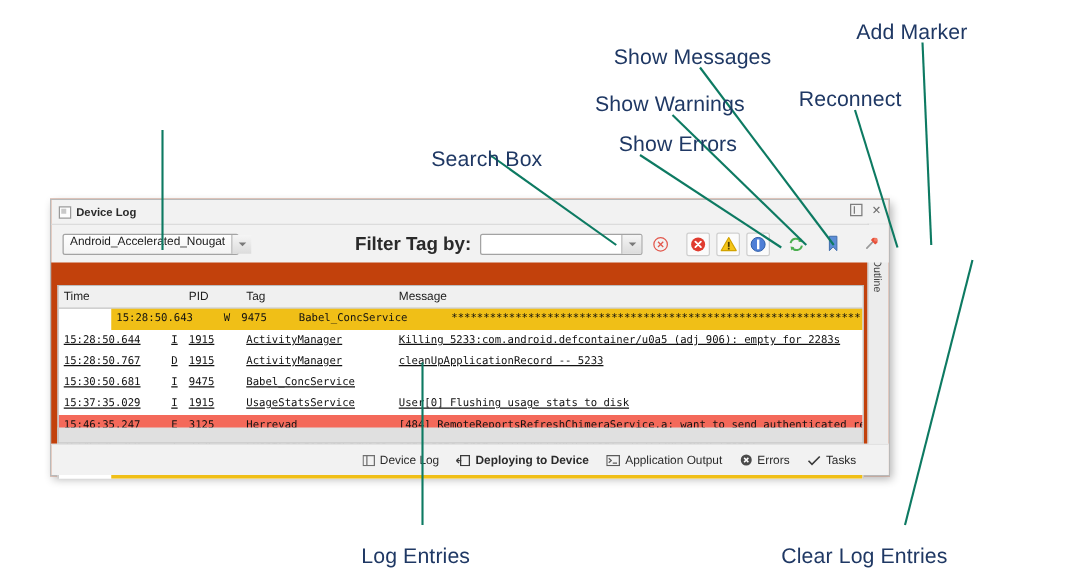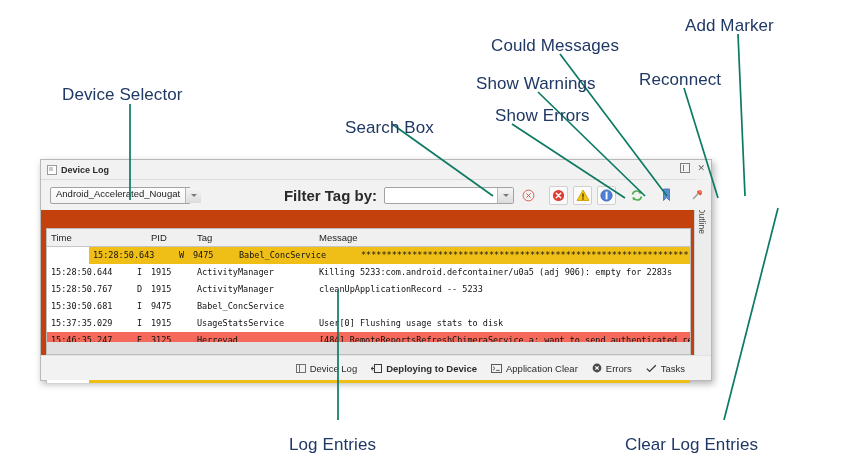--- a/index.html
+++ b/index.html
@@ -118,21 +118,21 @@
     border-bottom:1px solid transparent;
   }
   .trow .td{padding-left:4px;box-sizing:border-box;white-space:nowrap;overflow:hidden;}
   .c-time{width:86px;}
   .c-lvl{width:14px;}
   .c-pid{width:46px;}
   .c-tag{width:122px;}
   .c-msg{flex:1;}
   .lvl-W{background:#f0bf17;margin-left:42px;}
   .lvl-E{background:#f4695a;}
-  .lvl-I,.lvl-D{background:#ffffff;}
+  .lvl-I,.lvl-D{background:#ffffff;text-decoration:underline;}
 
   .hscroll{
     position:absolute;left:5px;right:20px;bottom:25px;height:13px;
     background:#e0e0e0;border:1px solid #bdbdbd;border-top:none;box-sizing:border-box;
   }
   
   .statusbar{
     position:absolute;left:0;right:0;bottom:0;height:24px;
     background:#f2f2f2;
     display:flex;align-items:center;justify-content:flex-end;
@@ -338,21 +338,21 @@
         <span>Deploying to Device</span>
       </div>
       <div class="sb-item">
         <span style="display: inline-flex;">
           <svg width="11" height="9" viewBox="0 0 11 9">
             <rect x="0.5" y="0.5" width="10" height="8" fill="none" stroke="#5b5b5b"></rect>
             <path d="M2 2.6 L4 4.4 L2 6.2" stroke="#5b5b5b" fill="none"></path>
             <line x1="5.2" y1="6.4" x2="8.6" y2="6.4" stroke="#5b5b5b"></line>
           </svg>
         </span>
-        <span>Application Clear</span>
+        <span>Application Output</span>
       </div>
       <div class="sb-item">
         <span style="display: inline-flex;">
           <svg width="10" height="10" viewBox="0 0 10 10">
             <circle cx="5" cy="5" r="4.4" fill="#4a4a4a"></circle>
             <path d="M3.3 3.3 L6.7 6.7 M6.7 3.3 L3.3 6.7" stroke="#fff" stroke-width="1.2"></path>
           </svg>
         </span>
         <span>Errors</span>
       </div>
@@ -375,22 +375,21 @@
     <line x1="538" y1="92" x2="645" y2="196"></line>
     <line x1="560" y1="54" x2="667" y2="196"></line>
     <line x1="684" y1="88" x2="718" y2="198"></line>
     <line x1="738" y1="34" x2="745" y2="196"></line>
     <line x1="338" y1="420" x2="338" y2="290"></line>
     <line x1="724" y1="420" x2="778" y2="208"></line>
   </g>
 </svg>
 
 <div id="annotations">
-    <div class="ann-label" style="left: 62px; top: 85px;">Device Selector</div>
     <div class="ann-label" style="left: 345px; top: 118px;">Search Box</div>
     <div class="ann-label" style="left: 466px; top: 106px; margin-left: 29px;">Show Errors</div>
     <div class="ann-label" style="left: 476px; top: 74px;">Show Warnings</div>
-    <div class="ann-label" style="left: 491px; top: 36px;">Could Messages</div>
+    <div class="ann-label" style="left: 491px; top: 36px;">Show Messages</div>
     <div class="ann-label" style="left: 639px; top: 70px;">Reconnect</div>
     <div class="ann-label" style="left: 685px; top: 16px;">Add Marker</div>
     <div class="ann-label" style="left: 289px; top: 435px;">Log Entries</div>
     <div class="ann-label" style="left: 625px; top: 435px;">Clear Log Entries</div>
   </div>
 
 </body></html>

